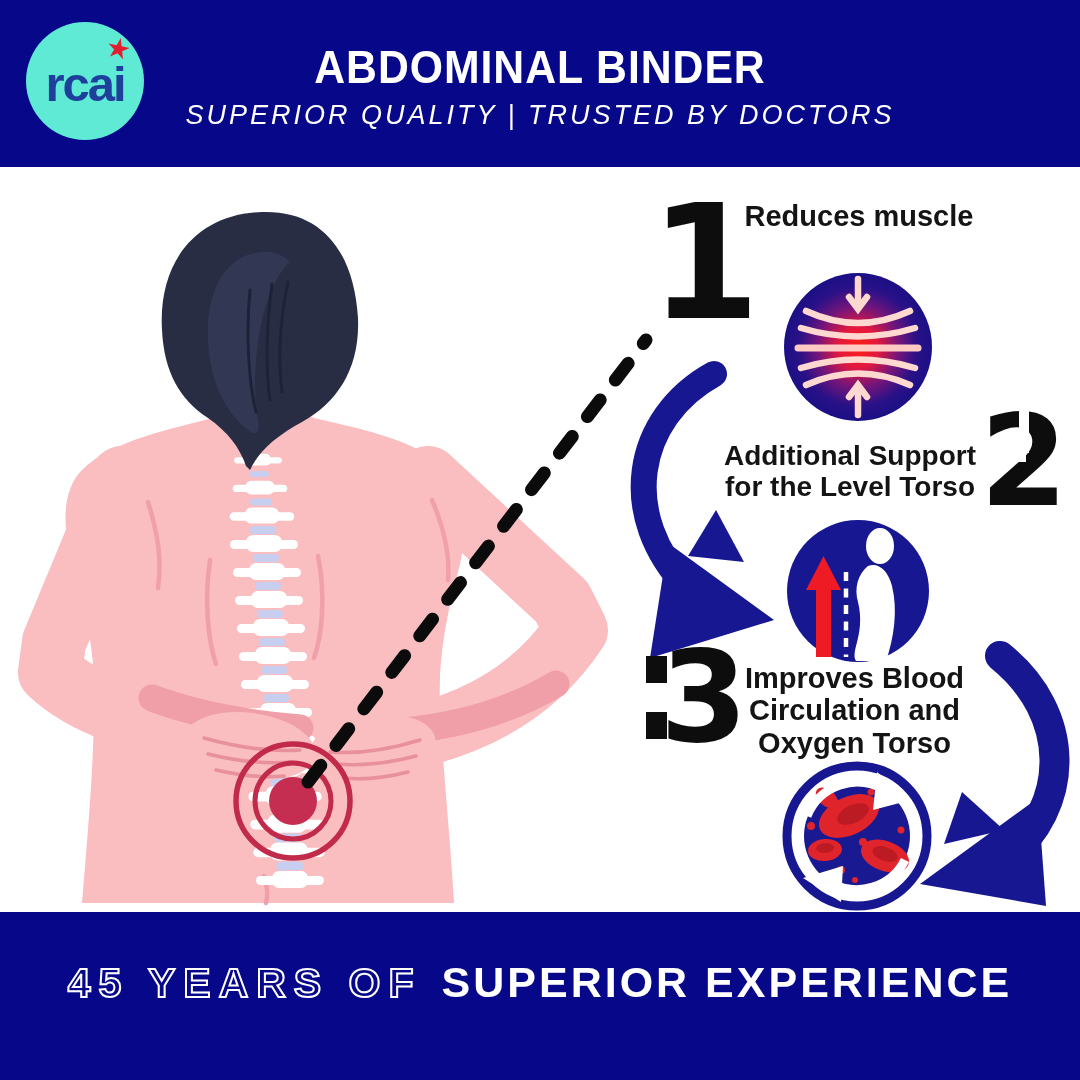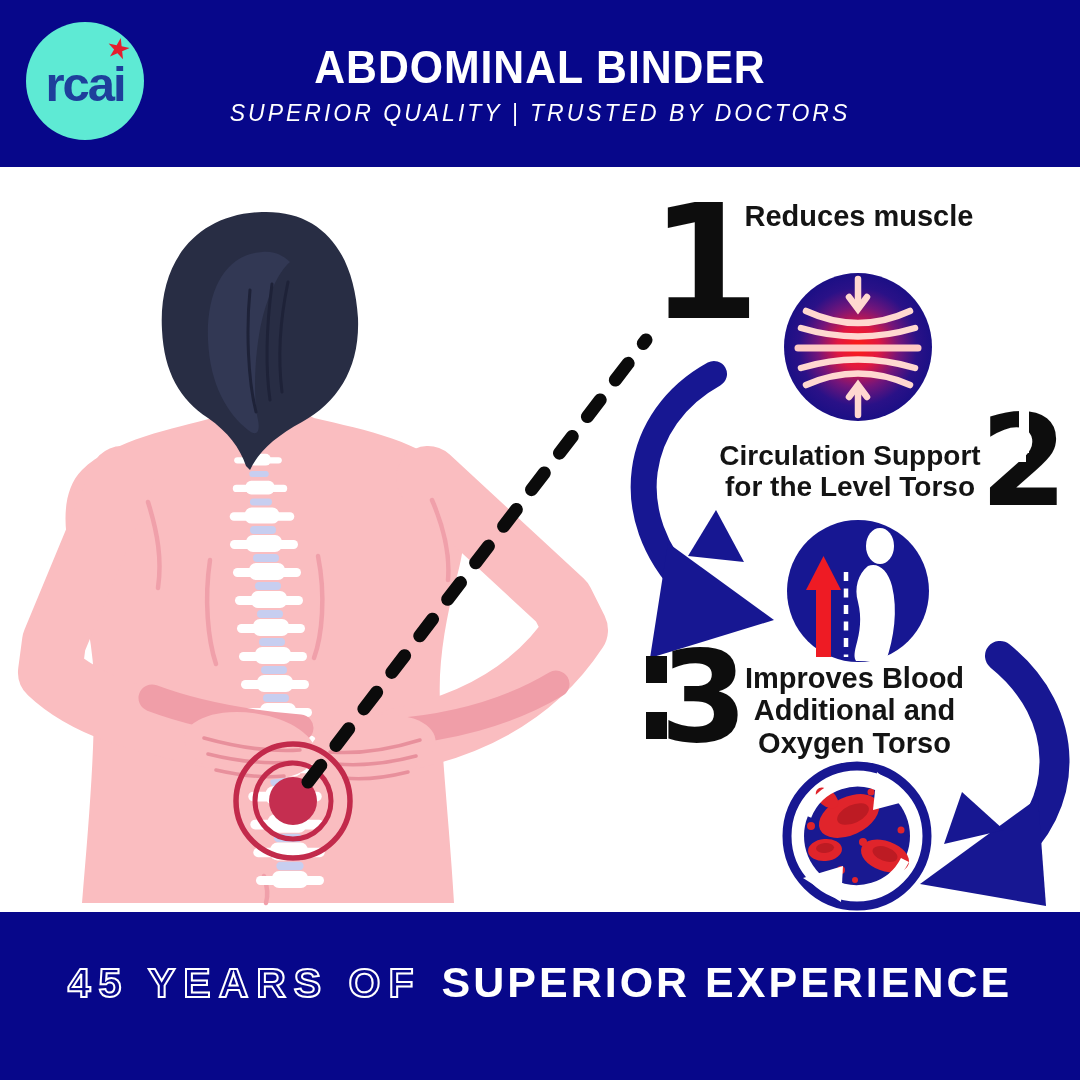--- a/index.html
+++ b/index.html
@@ -14,21 +14,21 @@
   
   .logo{position:absolute;left:26px;top:22px;width:118px;height:118px;border-radius:50%;
         background:#5eead4;z-index:3;}
   .logo-text{position:absolute;left:0;top:34px;width:100%;text-align:center;
         font-size:49px;font-weight:bold;letter-spacing:-2px;color:#1E3F9B;}
   .logo-star{position:absolute;right:13px;top:10px;font-size:28px;color:#E31E2E;transform:rotate(12deg);}
   
   .title{position:absolute;left:0;top:40px;width:1080px;text-align:center;color:#ffffff;
          font-size:46px;font-weight:800;letter-spacing:1px;transform:scaleX(.93);z-index:2;}
   .subtitle{position:absolute;left:0;top:100px;width:1080px;text-align:center;color:#ffffff;
-         font-size:23px;font-style:italic;letter-spacing:3px;z-index:2;}
+         font-size:27px;font-style:italic;letter-spacing:3px;z-index:2;}
   
   svg.art{position:absolute;left:0;top:0;z-index:1;}
   
   .benefit-text{position:absolute;z-index:2;color:#141414;font-weight:bold;text-align:center;line-height:1.12;}
   .bt1{left:728px;top:200px;width:262px;font-size:29px;}
   .bt2{left:700px;top:440px;width:300px;font-size:28px;}
   .bt3{left:712px;top:662px;width:285px;font-size:29px;}
   .num{position:absolute;z-index:2;color:#0d0d0d;font-family:"DejaVu Sans",sans-serif;
        font-weight:bold;line-height:.8;}
   .num1{left:650px;top:200px;font-size:158px;}
@@ -277,26 +277,26 @@
   <div class="num num3">
     <span>3</span>
     <i class="blk b1"></i>
     <i class="blk b2"></i>
   </div>
 
   <div class="benefit-text bt1">
     <div>Reduces muscle</div>
   </div>
   <div class="benefit-text bt2">
-    <div>Circulation Support</div>
+    <div>Additional Support</div>
     <div>for the Level Torso</div>
   </div>
   <div class="benefit-text bt3">
     <div>Improves Blood</div>
-    <div>Additional and</div>
+    <div>Circulation and</div>
     <div>Oxygen Torso</div>
   </div>
 
   <div class="banner-bottom"></div>
   <div class="footer-line">
     <span class="footer-outline">45 YEARS OF</span>
     <span class="footer-solid">SUPERIOR EXPERIENCE</span>
   </div>
 
 </div>

